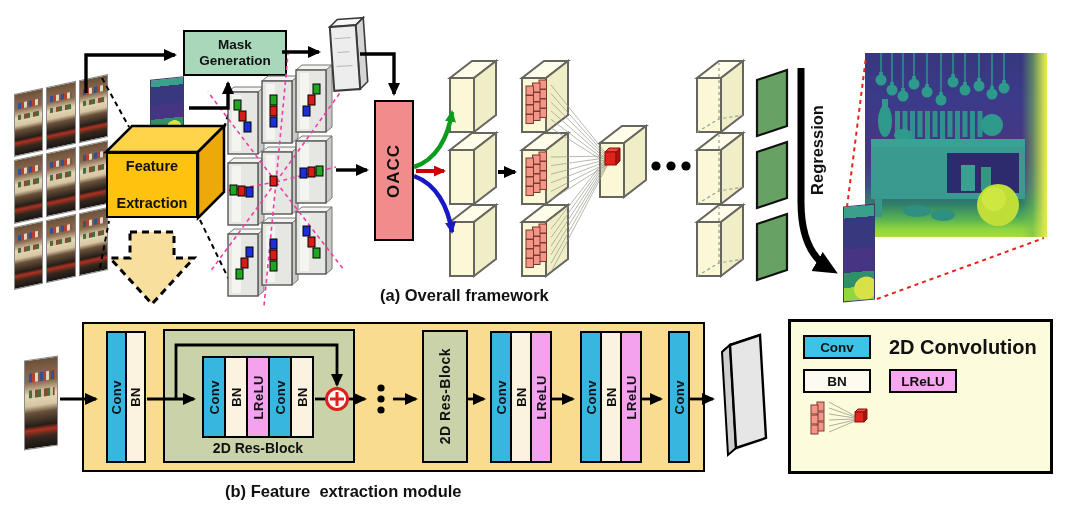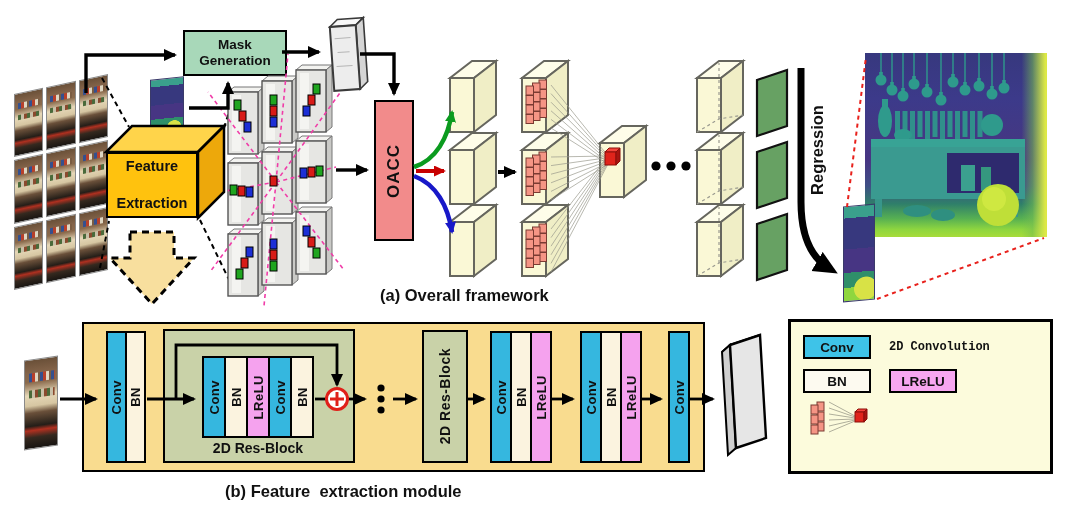--- a/index.html
+++ b/index.html
@@ -60,21 +60,21 @@
   .bar-bn{background:#FBF3DF;}
   .bar-lrelu{background:#F5A2EE;}
   .tallbar{top:331px;height:132px;width:21px;}
   .innerbar{top:356px;height:82px;width:24px;}
   #res-label{left:178px;top:440px;width:160px;text-align:center;font-size:14px;}
   
   #legend{left:788px;top:319px;width:265px;height:155px;background:#FCFBDC;border:3px solid #000;
     display:grid;grid-template-columns:86px 1fr;grid-template-rows:34px 34px 34px 44px;
     align-items:center;padding:8px 6px 4px 12px;}
   .lg-swatch{width:68px;height:24px;border:2px solid #000;display:flex;align-items:center;justify-content:center;font-size:13.5px;}
-  .lg-label{font-size:12px;font-family:Liberation Mono, monospace;}
+  .lg-label{font-size:20px;}
   #lg-sw-conv{background:#3EC3E8;}
   #lg-sw-bn{background:#FDFAF0;}
   #lg-sw-lrelu{background:#F7A6F0;}
   #lg-icon{width:80px;height:42px;border:none;background:none;}
 </style>
 </head>
 <body>
 
 <div id="stage">
 

